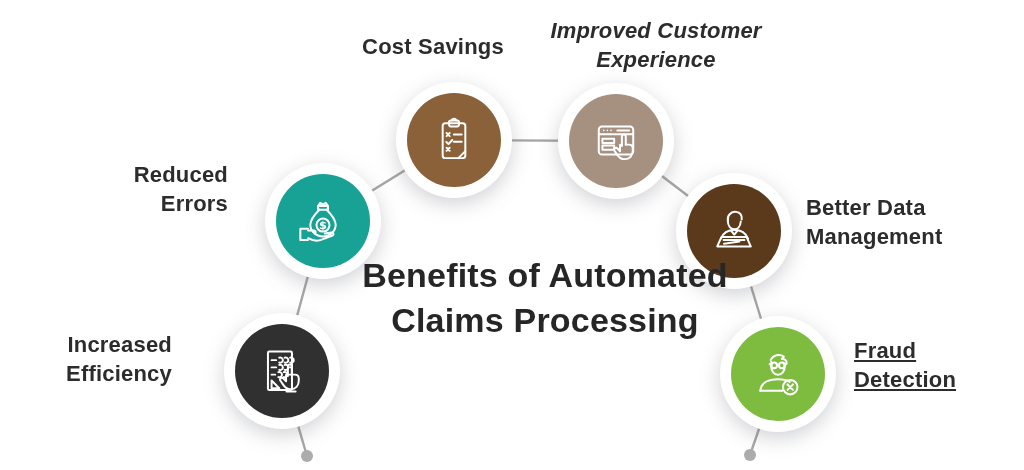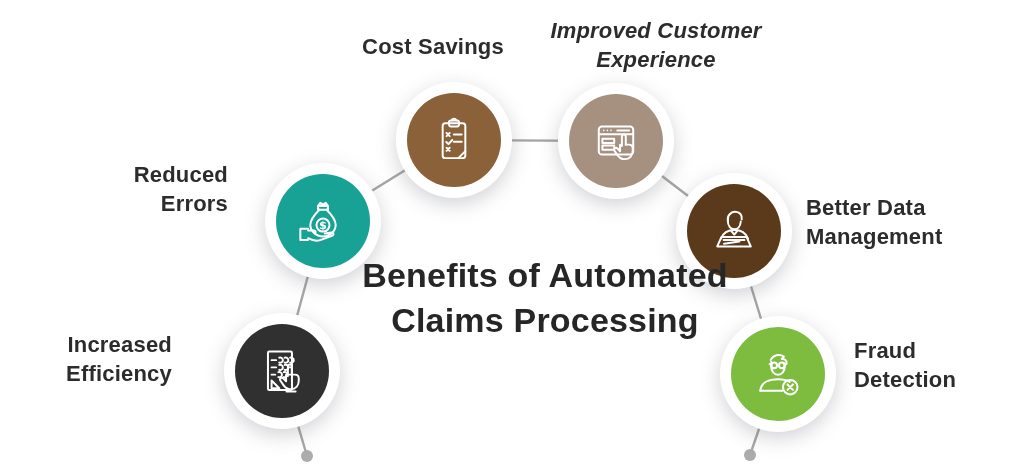--- a/index.html
+++ b/index.html
@@ -55,21 +55,21 @@
   <div class="label center" style="left:353px; top:16px; width:160px;margin-top:16px;">Cost Savings</div>
 
   <div class="label center" style="left:516px; top:16px; width:280px;font-style:italic;">Improved Customer Experience</div>
 
   <div class="label right" style="left:78px; top:160px; width:150px;">Reduced Errors</div>
 
   <div class="label right" style="left:20px; top:330px; width:152px;">Increased Efficiency</div>
 
   <div class="label left" style="left:806px; top:193px; width:190px;">Better Data Management</div>
 
-  <div class="label left" style="left:854px; top:336px; width:135px;">Fraud Detection</div>
+  <div class="label left" style="left:854px; top:336px; width:135px;text-decoration:underline;">Fraud Detection</div>
 
   <div class="title">Benefits of Automated Claims Processing</div>
 
   <div class="node" style="left:396px; top:82px;">
     <div class="node-inner" style="background-color: rgb(138, 97, 56);">
       <svg width="58" height="58" viewBox="0 0 64 64" class="icon-stroke">
         <rect x="19.5" y="13.5" width="25" height="38.5" rx="3"></rect>
         <path d="M29.5 10.5 a2.6 2.6 0 0 1 5 0"></path>
         <rect x="26.5" y="10.5" width="11" height="6.5" rx="2"></rect>
         <path d="M23.8 24.3 l3.4 3.4 M27.2 24.3 l-3.4 3.4"></path>

